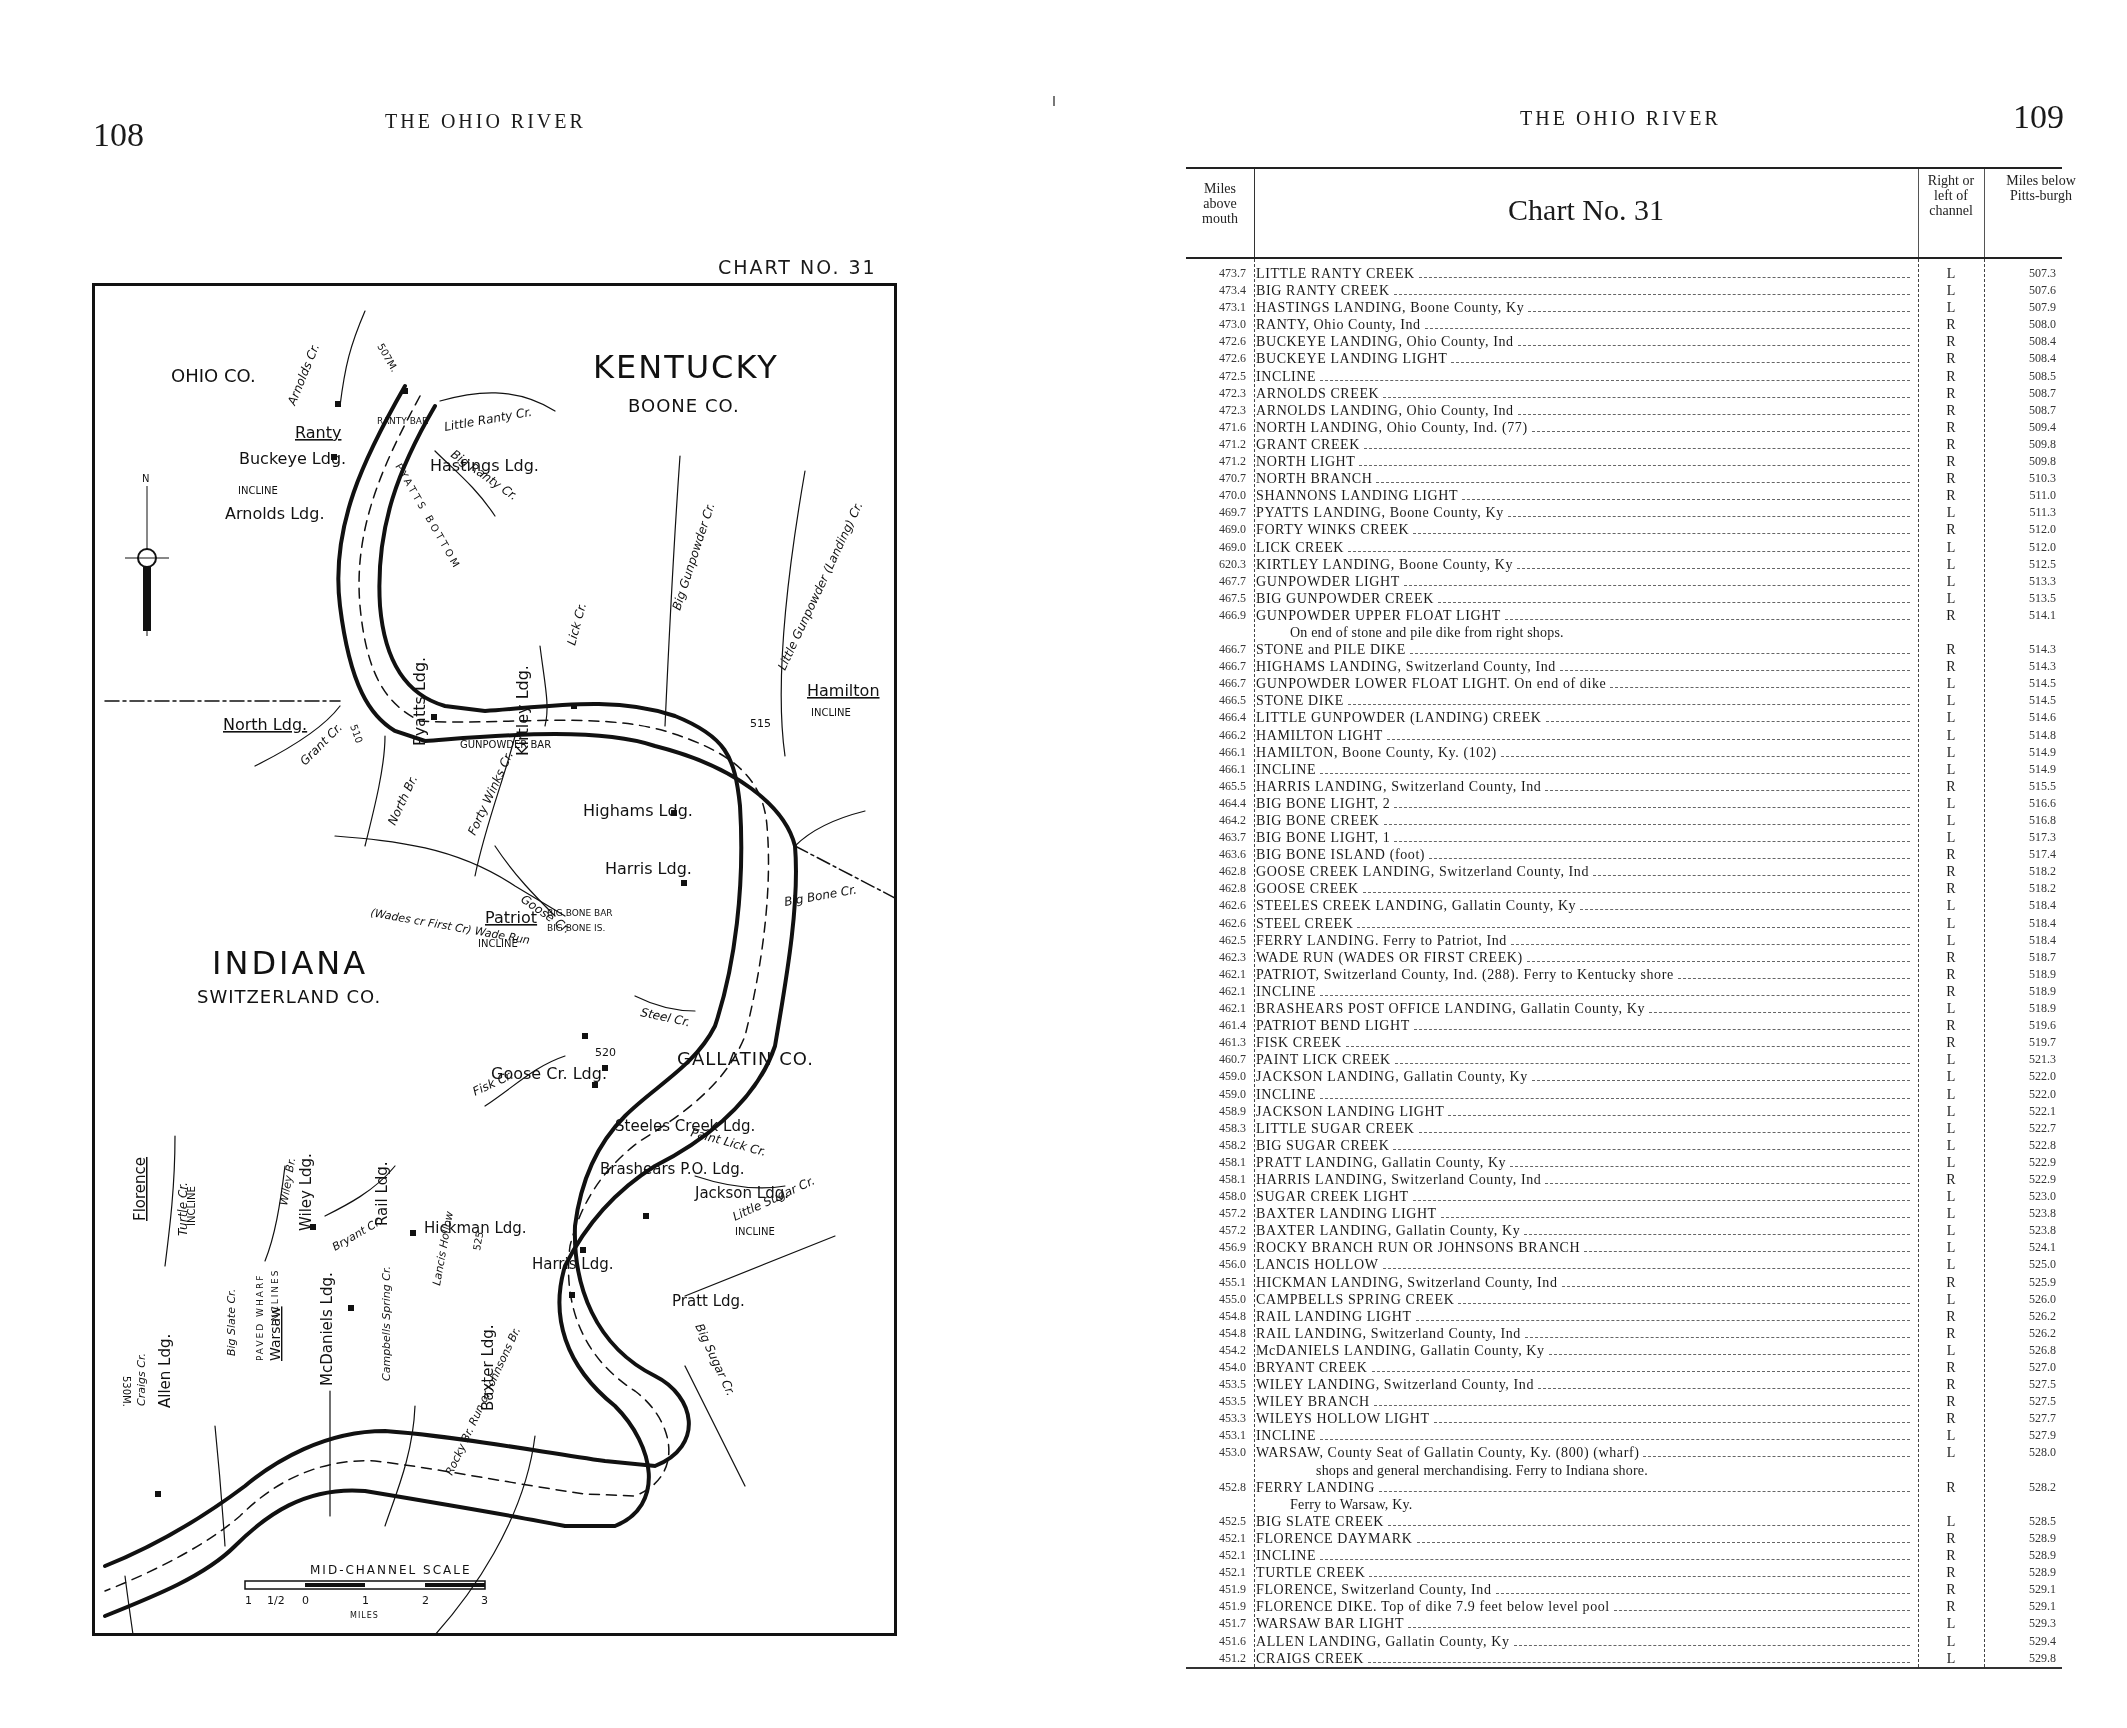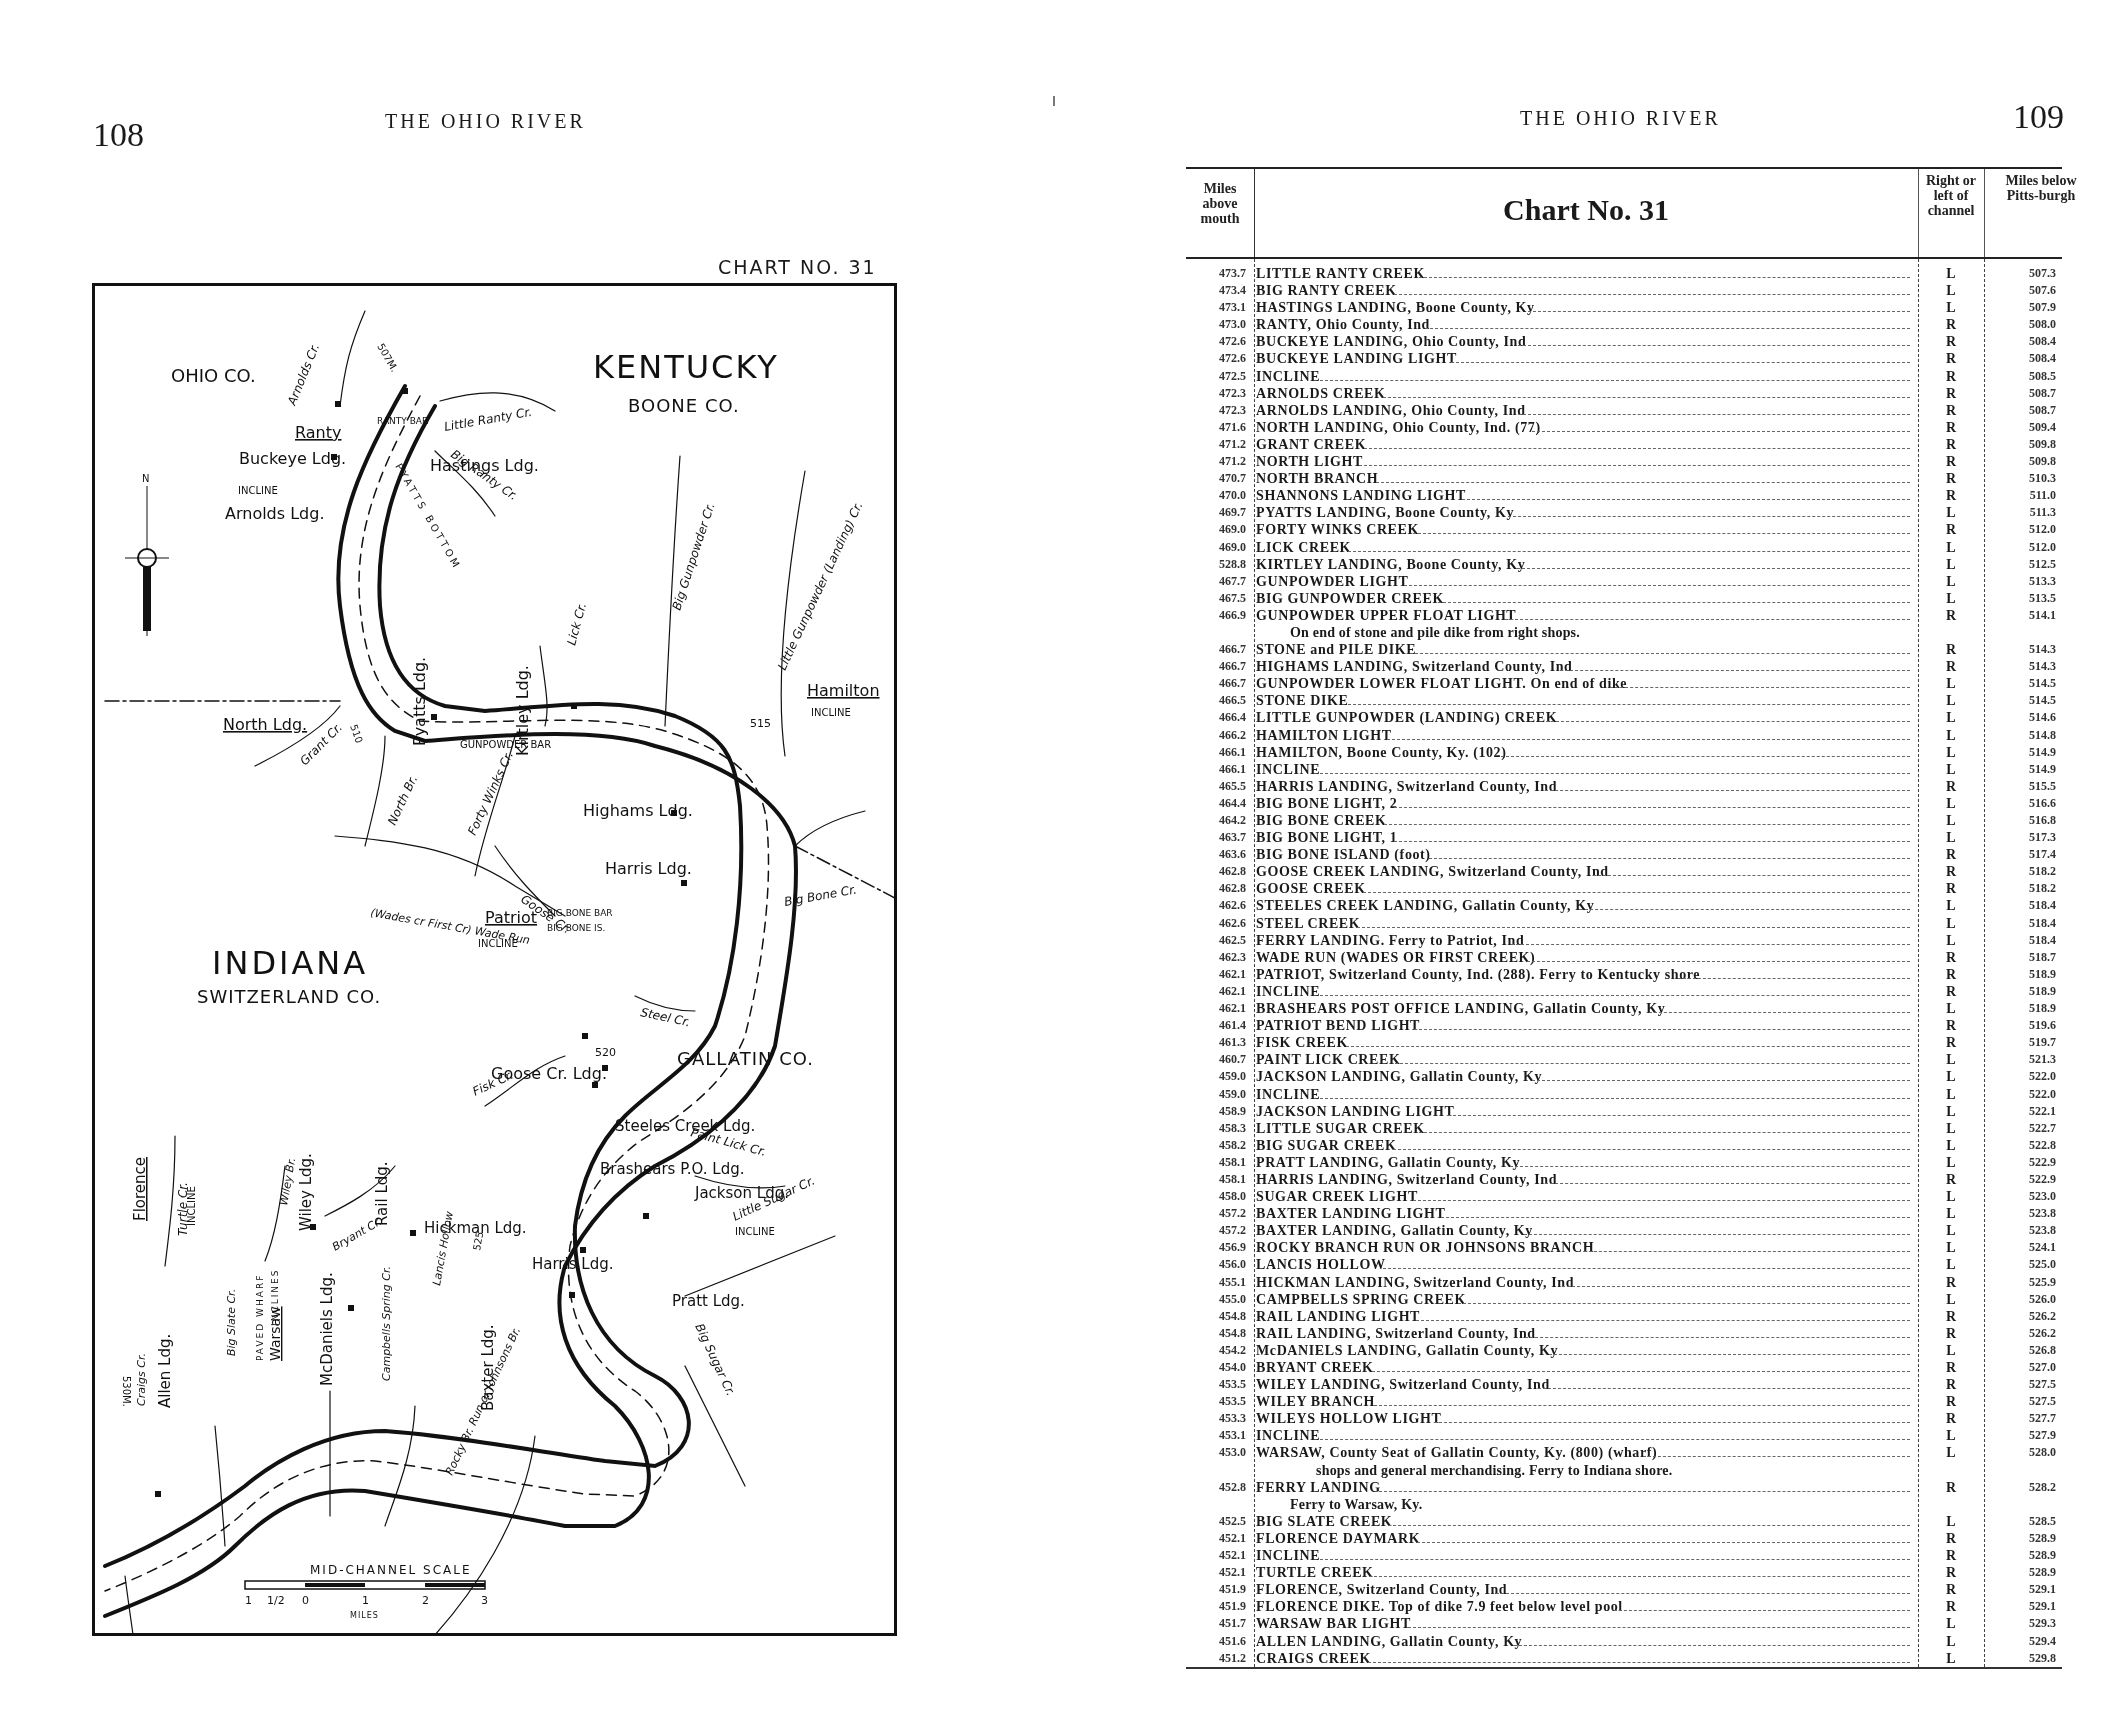--- a/index.html
+++ b/index.html
@@ -8,21 +8,21 @@
   .abs { position:absolute; }
   .page-num { font-size:34px; letter-spacing:0px; }
   .running-head { font-size:20px; letter-spacing:3px; }
   
   #chart-label { left:718px; top:256px; font-family:"DejaVu Sans","Liberation Sans",sans-serif; font-size:19px; letter-spacing:2px; }
   #map-frame { left:92px; top:283px; width:805px; height:1353px; border:3px solid #111; box-sizing:border-box; }
   #map-frame svg { position:absolute; left:0; top:0; }
   .m { font-family:"DejaVu Sans","Liberation Sans",sans-serif; fill:#111; }
   .mi { font-family:"DejaVu Sans","Liberation Sans",sans-serif; font-style:italic; fill:#111; }
   
-  #table { left:1186px; top:167px; width:876px;font-weight:bold; }
+  #table { left:1186px; top:167px; width:876px; }
   #table .hdr { position:relative; height:88px; border-top:2px solid #222; border-bottom:2px solid #222; }
   .col-miles { position:absolute; left:0; width:68px; text-align:center; }
   .col-name  { position:absolute; left:70px; width:660px; }
   .col-side  { position:absolute; left:734px; width:62px; text-align:center; }
   .col-pitt  { position:absolute; left:800px; width:74px; text-align:right; }
   .hdr .small { font-size:14px; line-height:15px; top:16px; color:#222; }
   .hdr .title { font-size:30px; top:24px; text-align:center; width:660px; }
   .vline { position:absolute; top:0; bottom:0; border-left:1px dashed #444; }
   .rows { position:relative; padding-top:6px; border-bottom:2px solid #333; }
   .row { position:relative; height:17.1px; font-size:14px; line-height:17px; white-space:nowrap; }
@@ -323,21 +323,21 @@
         <span class="col-side">R</span>
         <span class="col-pitt">512.0</span>
       </div>
       <div class="row">
         <span class="col-miles">469.0</span>
         <span class="col-name"><span>LICK CREEK</span><span class="dots" style="left: 92px;"></span></span>
         <span class="col-side">L</span>
         <span class="col-pitt">512.0</span>
       </div>
       <div class="row">
-        <span class="col-miles">528.8</span>
+        <span class="col-miles">620.3</span>
         <span class="col-name"><span>KIRTLEY LANDING, Boone County, Ky</span><span class="dots" style="left: 261px;"></span></span>
         <span class="col-side">L</span>
         <span class="col-pitt">512.5</span>
       </div>
       <div class="row">
         <span class="col-miles">467.7</span>
         <span class="col-name"><span>GUNPOWDER LIGHT</span><span class="dots" style="left: 148px;"></span></span>
         <span class="col-side">L</span>
         <span class="col-pitt">513.3</span>
       </div>

